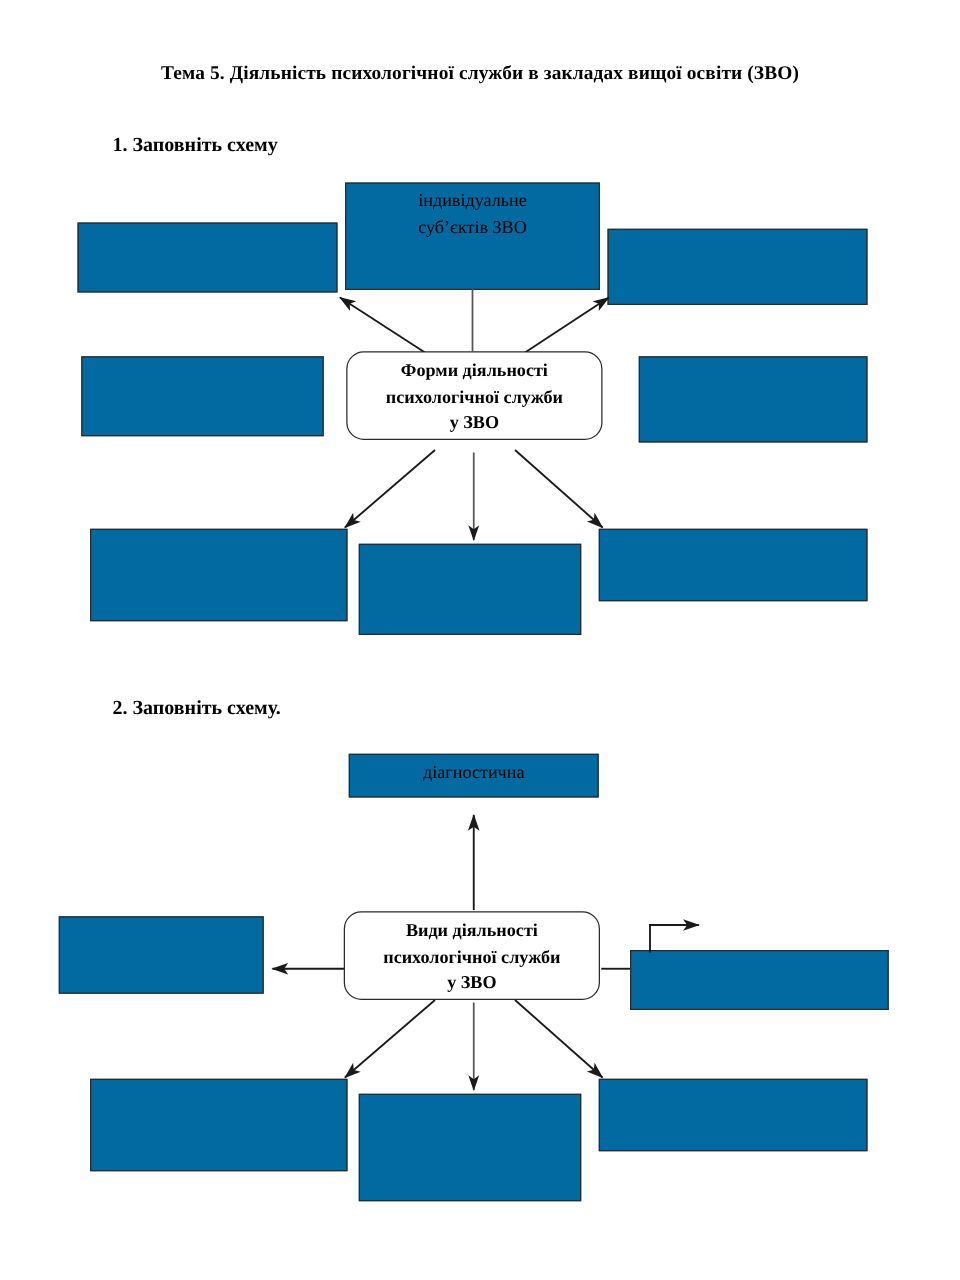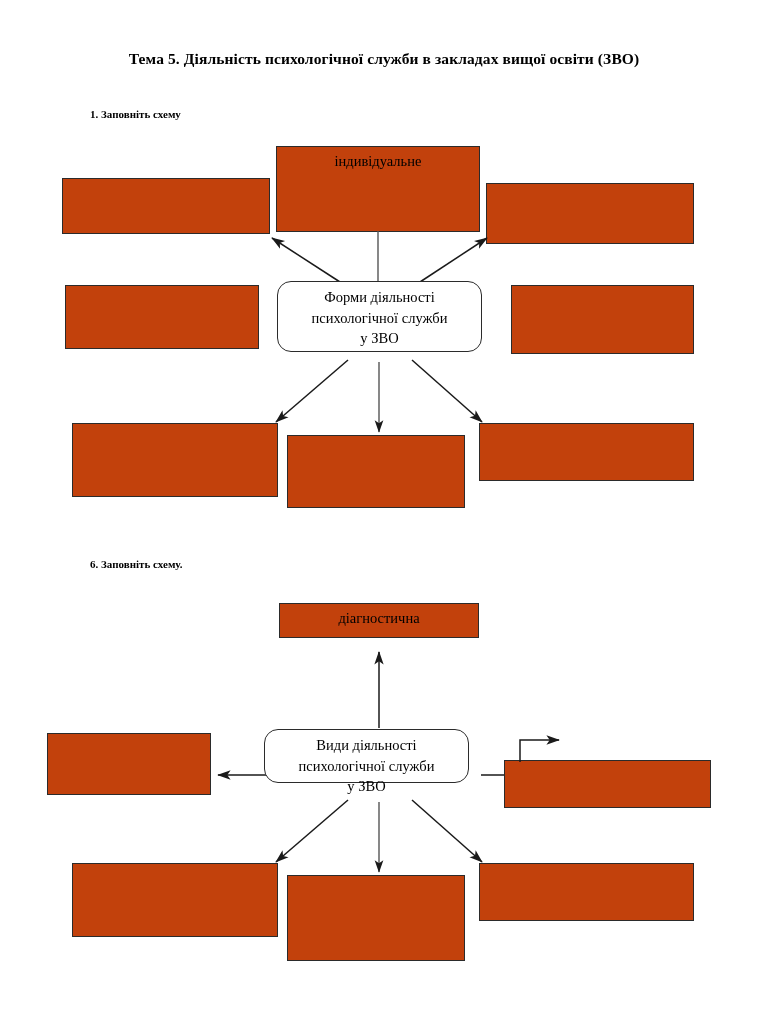--- a/index.html
+++ b/index.html
@@ -27,51 +27,51 @@
     top: 50px;
     width: 640px;
     text-align: center;
     font-size: 15.5px;
     font-weight: bold;
     letter-spacing: 0.1px;
     font-family: Liberation Serif, serif;
   }
   .task-heading {
     position: absolute;
-    font-size: 11px;
+    font-size: 16px;
     font-weight: bold;
   }
   #task-1-heading { left: 90px; top: 108px; }
   #task-2-heading { left: 90px; top: 558px; }
 
   
   .box {
     position: absolute;
     box-sizing: border-box;
     border: 1.4px solid #2b2b2b;
-    background: #c2410c;
+    background: #0369a1;
   }
   .box.empty { }
   .box-text {
     font-size: 14.5px;
     line-height: 1.42;
     text-align: center;
     display: block;
     padding-top: 4px;
   }
   .center-node {
     position: absolute;
     box-sizing: border-box;
     border: 1.4px solid #2b2b2b;
     border-radius: 14px;
     background: #ffffff;
     z-index: 3;
   }
   .center-node .box-text {
-    font-weight: normal;
+    font-weight: bold;
     font-size: 14.5px;
     line-height: 1.42;
     padding-top: 5px;
     white-space: nowrap;
   }
   svg.connectors {
     position: absolute;
     left: 0;
     top: 0;
     width: 768px;
@@ -118,20 +118,21 @@
 
     <line x1="348" y1="800" x2="276" y2="862" stroke="#1a1a1a" stroke-width="1.5" marker-end="url(#ah)"></line>
 
     <line x1="379" y1="802" x2="379" y2="872" stroke="#555" stroke-width="1.4" marker-end="url(#ah)"></line>
 
     <line x1="412" y1="800" x2="482" y2="862" stroke="#1a1a1a" stroke-width="1.5" marker-end="url(#ah)"></line>
   </svg>
 
   <div class="box" id="t1-top" style="left:276px; top:146px; width:204px; height:86px;">
     <span class="box-text">індивідуальне</span>
+    <span class="box-text" style="padding-top:0">суб’єктів ЗВО</span>
   </div>
 
   <div class="box empty" id="t1-upper-left" style="left:62px; top:178px; width:208px; height:56px;"></div>
 
   <div class="box empty" id="t1-upper-right" style="left:486px; top:183px; width:208px; height:61px;"></div>
 
   <div class="box empty" id="t1-mid-left" style="left:65px; top:285px; width:194px; height:64px;"></div>
 
   <div class="box empty" id="t1-mid-right" style="left:511px; top:285px; width:183px; height:69px;"></div>
 
@@ -140,29 +141,29 @@
     <span class="box-text" style="padding-top:0">психологічної служби</span>
     <span class="box-text" style="padding-top:0">у ЗВО</span>
   </div>
 
   <div class="box empty" id="t1-bottom-left" style="left:72px; top:423px; width:206px; height:74px;"></div>
 
   <div class="box empty" id="t1-bottom-center" style="left:287px; top:435px; width:178px; height:73px;"></div>
 
   <div class="box empty" id="t1-bottom-right" style="left:479px; top:423px; width:215px; height:58px;"></div>
 
-  <div class="task-heading" id="task-2-heading">6. Заповніть схему.</div>
+  <div class="task-heading" id="task-2-heading">2. Заповніть схему.</div>
 
   <div class="box" id="t2-top" style="left:279px; top:603px; width:200px; height:35px;">
     <span class="box-text">діагностична</span>
   </div>
 
   <div class="box empty" id="t2-left" style="left:47px; top:733px; width:164px; height:62px;"></div>
 
-  <div class="center-node" id="t2-center" style="left:264px; top:729px; width:205px; height:54px;">
+  <div class="center-node" id="t2-center" style="left:275px; top:729px; width:205px; height:71px;">
     <span class="box-text">Види діяльності</span>
     <span class="box-text" style="padding-top:0">психологічної служби</span>
     <span class="box-text" style="padding-top:0">у ЗВО</span>
   </div>
 
   <div class="box empty" id="t2-right" style="left:504px; top:760px; width:207px; height:48px;"></div>
 
   <div class="box empty" id="t2-bottom-left" style="left:72px; top:863px; width:206px; height:74px;"></div>
 
   <div class="box empty" id="t2-bottom-center" style="left:287px; top:875px; width:178px; height:86px;"></div>

